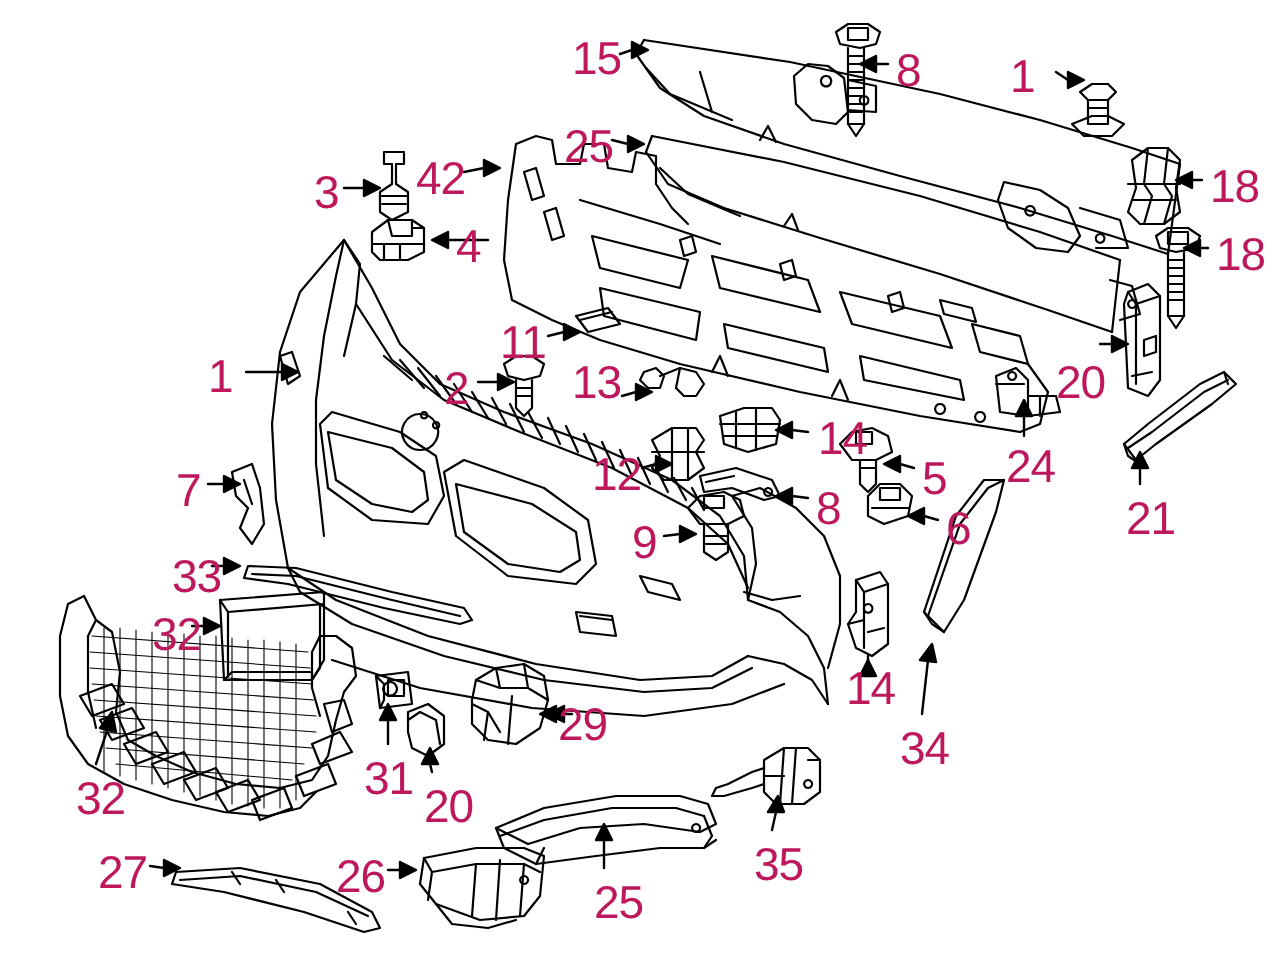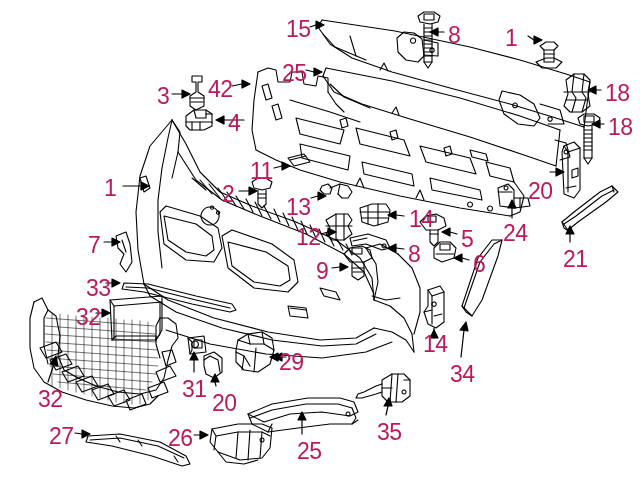--- a/index.html
+++ b/index.html
@@ -527,21 +527,21 @@
   <div class="callout" style="left:157px;top:85px">3</div>
   <div class="callout" style="left:228px;top:112px">4</div>
   <div class="callout" style="left:461px;top:228px">5</div>
   <div class="callout" style="left:473px;top:253px">6</div>
   <div class="callout" style="left:88px;top:234px">7</div>
   <div class="callout" style="left:408px;top:243px">8</div>
   <div class="callout" style="left:316px;top:260px">9</div>
   <div class="callout" style="left:409px;top:208px">14</div>
   <div class="callout" style="left:250px;top:160px">11</div>
   <div class="callout" style="left:296px;top:226px">12</div>
-  <div class="callout" style="left:286px;top:196px">13</div>
+  <div class="callout" style="left:286px;top:180px">13</div>
   <div class="callout" style="left:423px;top:333px">14</div>
   <div class="callout" style="left:286px;top:18px">15</div>
   <div class="callout" style="left:448px;top:24px">8</div>
   <div class="callout" style="left:505px;top:27px">1</div>
   <div class="callout" style="left:605px;top:82px">18</div>
   <div class="callout" style="left:608px;top:116px">18</div>
   <div class="callout" style="left:528px;top:180px">20</div>
   <div class="callout" style="left:563px;top:248px">21</div>
   <div class="callout" style="left:282px;top:62px">25</div>
   <div class="callout" style="left:208px;top:78px">42</div>

